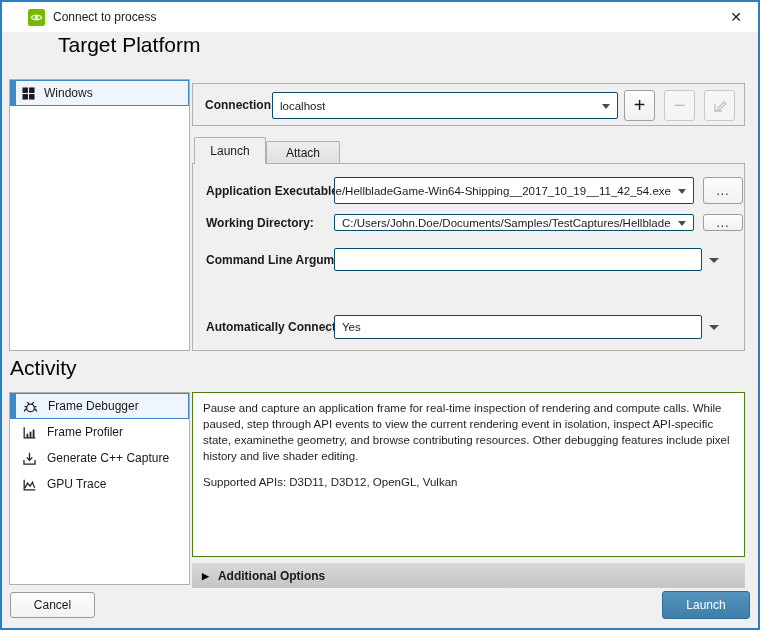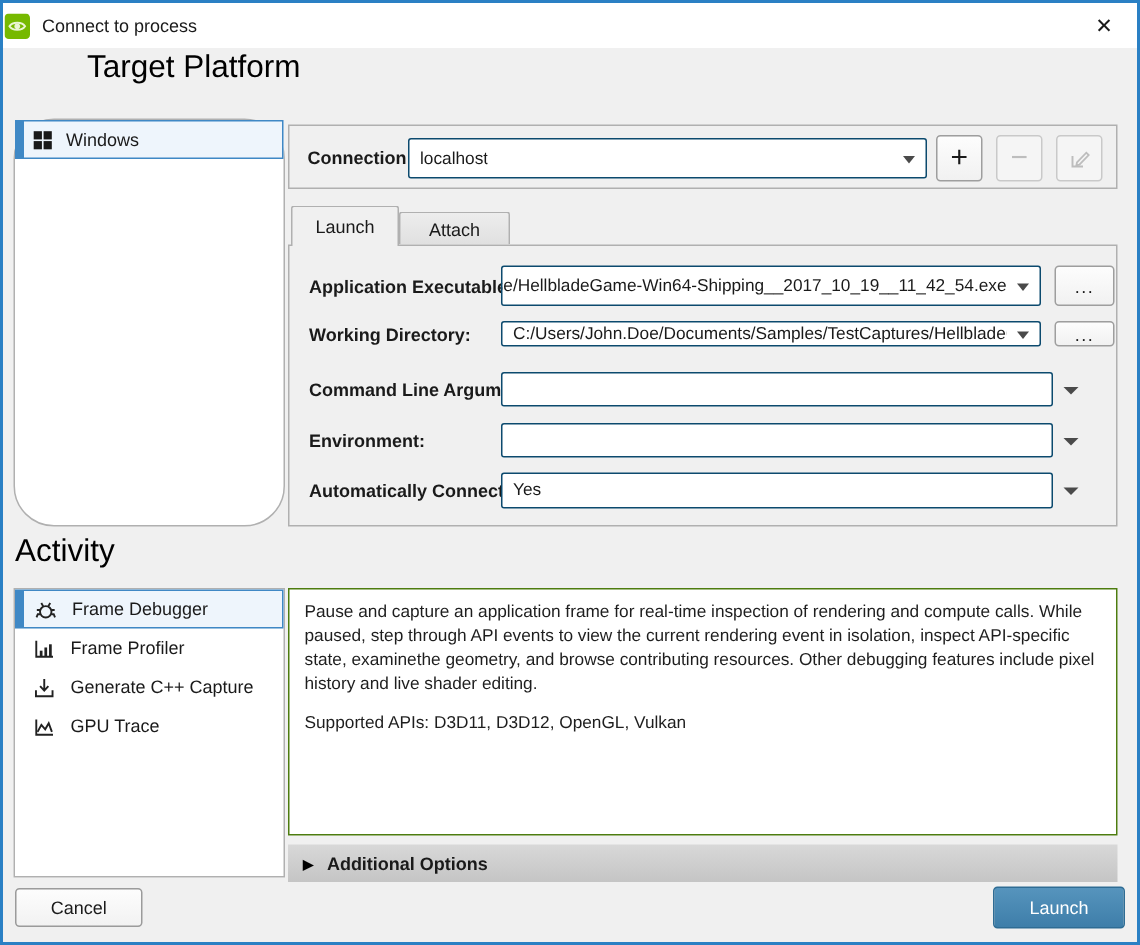--- a/index.html
+++ b/index.html
@@ -4,21 +4,21 @@
 <style>
   html,body{margin:0;padding:0;background:#fff;}
   *{box-sizing:border-box;}
   .window{
     position:relative;width:760px;height:630px;
     border:2px solid #2a80c4;background:#f0f0f0;
     font-family:"Liberation Sans",sans-serif;color:#1a1a1a;overflow:hidden;
   }
   
   .titlebar{position:absolute;top:0;left:0;right:0;height:30px;background:#ffffff;
-    display:flex;align-items:center;padding-left:1px;}
+    display:flex;align-items:center;padding-left:26px;}
   .title-text{font-size:12px;margin-left:8px;}
   .close-btn{margin-left:auto;width:44px;height:30px;display:flex;align-items:center;
     justify-content:center;font-size:14px;color:#1a1a1a;cursor:default;}
   
   .h-section{position:absolute;font-size:21px;font-weight:400;color:#000;}
   
   .listbox{position:absolute;background:#fff;border:1px solid #b0b0b0;}
   .list-item{display:flex;align-items:center;gap:9px;height:26px;padding:0 6px 0 11px;
     font-size:12px;cursor:default;}
   .list-item.selected{border:1px solid #3f88c5;border-left:6px solid #3f88c5;
@@ -94,21 +94,21 @@
       <circle cx="9" cy="9" r="2" fill="#eaf5d2"></circle>
     </svg>
     <span class="title-text">Connect to process</span>
     <div class="close-btn">
       <span>✕</span>
     </div>
   </div>
 
   <div class="h-section" style="left:8px;top:31px;margin-left:48px;">Target Platform</div>
 
-  <div class="listbox" style="left:7px;top:77px;width:181px;height:272px;border-radius:27px;">
+  <div class="listbox" style="left:7px;top:77px;width:181px;height:272px;">
     <div class="list-item selected">
       <svg width="13" height="13" viewBox="0 0 14 14">
         <rect x="0.5" y="0.5" width="5.9" height="5.9" fill="#1a1a1a"></rect>
         <rect x="7.6" y="0.5" width="5.9" height="5.9" fill="#1a1a1a"></rect>
         <rect x="0.5" y="7.6" width="5.9" height="5.9" fill="#1a1a1a"></rect>
         <rect x="7.6" y="7.6" width="5.9" height="5.9" fill="#1a1a1a"></rect>
       </svg>
       <span>Windows</span>
     </div>
   </div>
@@ -161,27 +161,20 @@
     </div>
 
     <div class="frow" style="top:84px;height:23px;">
       <span class="flabel">Command Line Arguments:</span>
       <div class="combo flat-field" style="padding-right:7px;">
         <span class="val"></span>
       </div>
       <span class="flat-arrow"></span>
     </div>
 
-    <div class="frow" style="top:118px;height:23px;">
-      <span class="flabel">Environment:</span>
-      <div class="combo flat-field" style="padding-right:7px;">
-        <span class="val"></span>
-      </div>
-      <span class="flat-arrow"></span>
-    </div>
 
     <div class="frow" style="top:151px;height:24px;">
       <span class="flabel">Automatically Connect:</span>
       <div class="combo flat-field" style="padding-right:5px;">
         <span class="val">Yes</span>
       </div>
       <span class="flat-arrow"></span>
     </div>
 
   </div>

